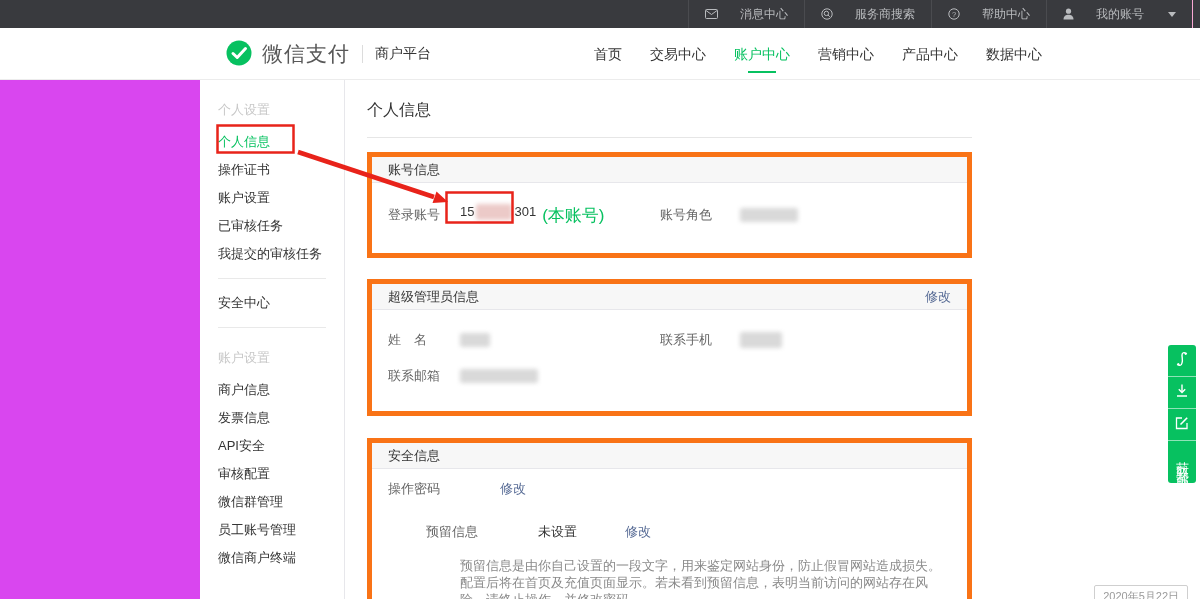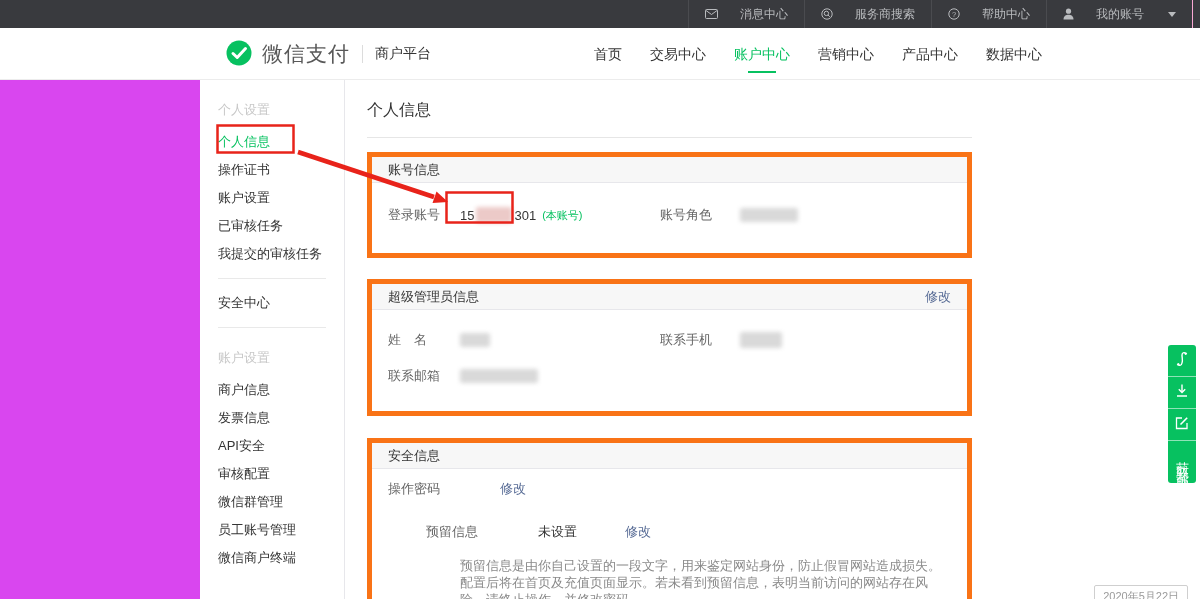--- a/index.html
+++ b/index.html
@@ -45,22 +45,22 @@
   .panel { border:5px solid #f97316; background:#fff; margin-top:14px; }
   .panel + .panel { margin-top:21px; }
   .panel-header { height:26px; line-height:25px; background:#f7f7f7; border-bottom:1px solid #e7e7eb; padding:0 16px; font-size:13px; color:#353535; display:flex; justify-content:space-between; }
   .panel-body { padding:14px 16px 20px 16px; }
   .info-row { display:flex; height:36px; align-items:center; }
   .cell { display:flex; align-items:center; }
   .cell-l { width:272px; }
   .cell-r { flex:1; }
   .f-label { width:72px; font-size:13px; color:#666; flex-shrink:0; }
   .cell-r .f-label { width:80px; }
-  .f-value { font-size:13px; color:#353535; display:flex; align-items:center; }
-  .green-note { color:#07C160; margin-left:6px; font-size:11px; }
+  .f-value { font-size:13px; color:#353535; display:flex; }
+  .green-note { color:#07C160; margin-left:6px; font-size:17px; }
   .blue-link { color:#576B95; font-size:13px; text-decoration:none; cursor:pointer; }
   .redacted { background:#d9d9d9; border-radius:2px; filter:blur(2px); display:inline-block; }
   .redacted.pink { background:#eccac8; }
 
   
   .sec-body { padding:2px 16px 10px 16px; }
   .sec-row { display:flex; height:36px; align-items:center;gap:40px; }
   .sec-row.second { margin-top:7px;margin-left:38px; }
   .sec-desc { margin:7px 0 0 72px; font-size:13px; color:#8a8a8a; line-height:17px; }
 

